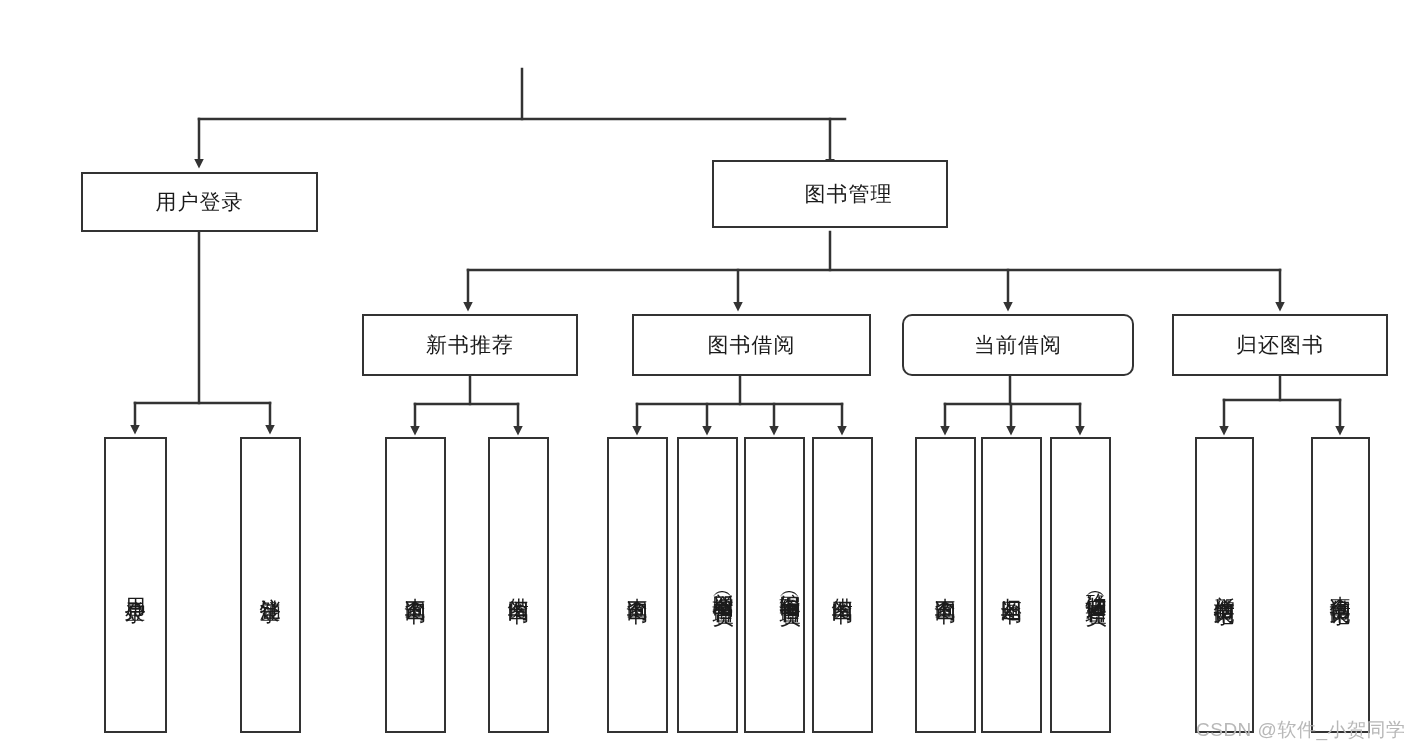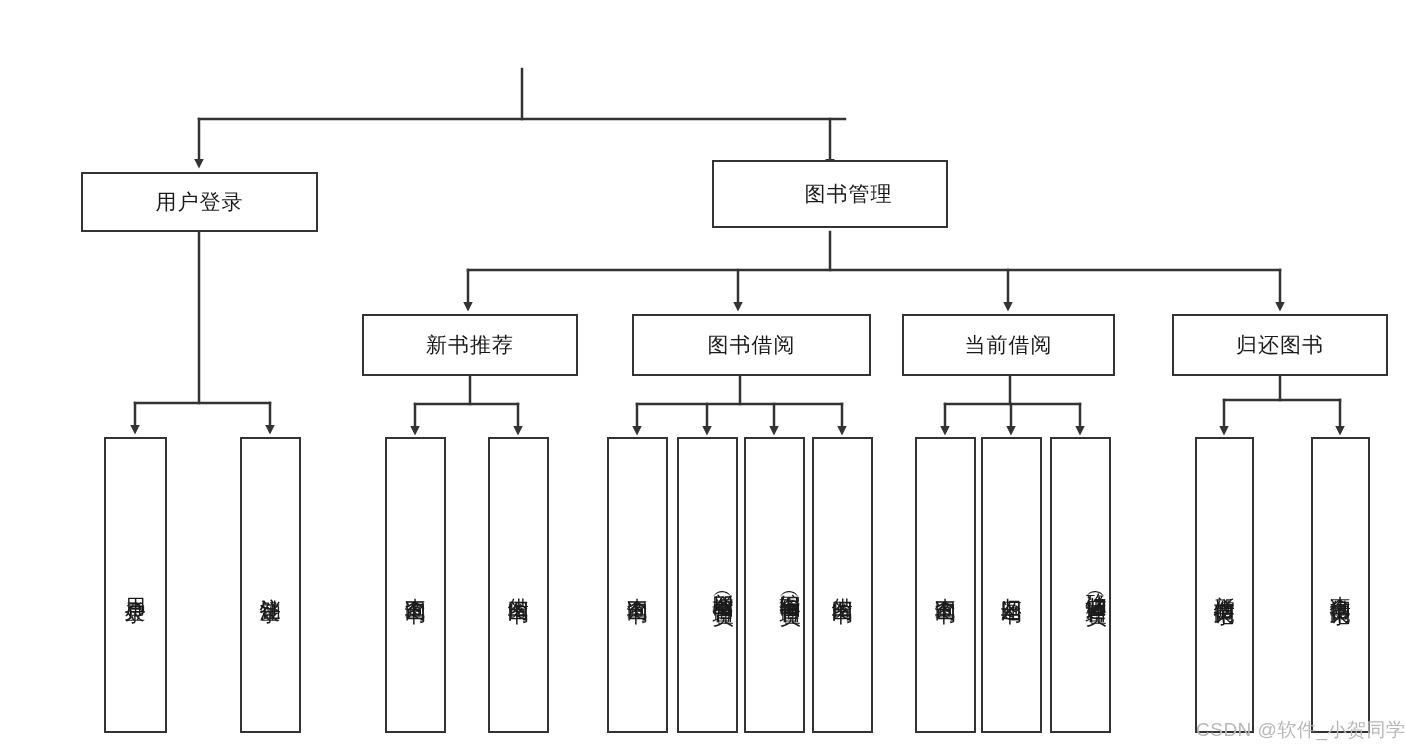--- a/index.html
+++ b/index.html
@@ -127,21 +127,21 @@
   <div class="node h" style="left:712px; top:160px; width:236px; height:68px;padding-left:37px;">
     <span>图书管理</span>
   </div>
 
   <div class="node h" style="left:362px; top:314px; width:216px; height:62px;">
     <span>新书推荐</span>
   </div>
   <div class="node h" style="left:632px; top:314px; width:239px; height:62px;">
     <span>图书借阅</span>
   </div>
-  <div class="node h" style="left:902px; top:314px; width:213px; height:62px;">
+  <div class="node h" style="left:902px; top:314px; width:232px; height:62px;border-radius:10px;">
     <span>当前借阅</span>
   </div>
   <div class="node h" style="left:1172px; top:314px; width:216px; height:62px;">
     <span>归还图书</span>
   </div>
 
   <div class="node v" style="left:104px; top:437px; width:63px; height:296px;">
     <span class="vtext">用户登录</span>
   </div>
   <div class="node v" style="left:240px; top:437px; width:61px; height:296px;">

